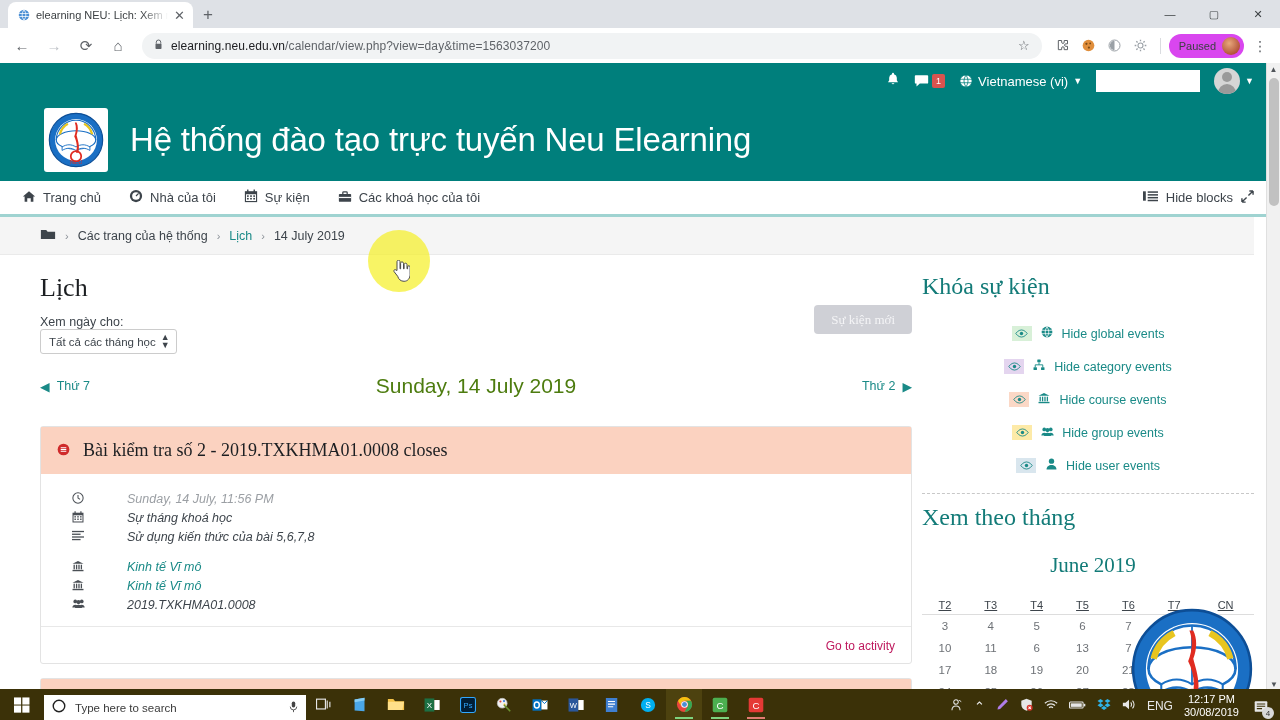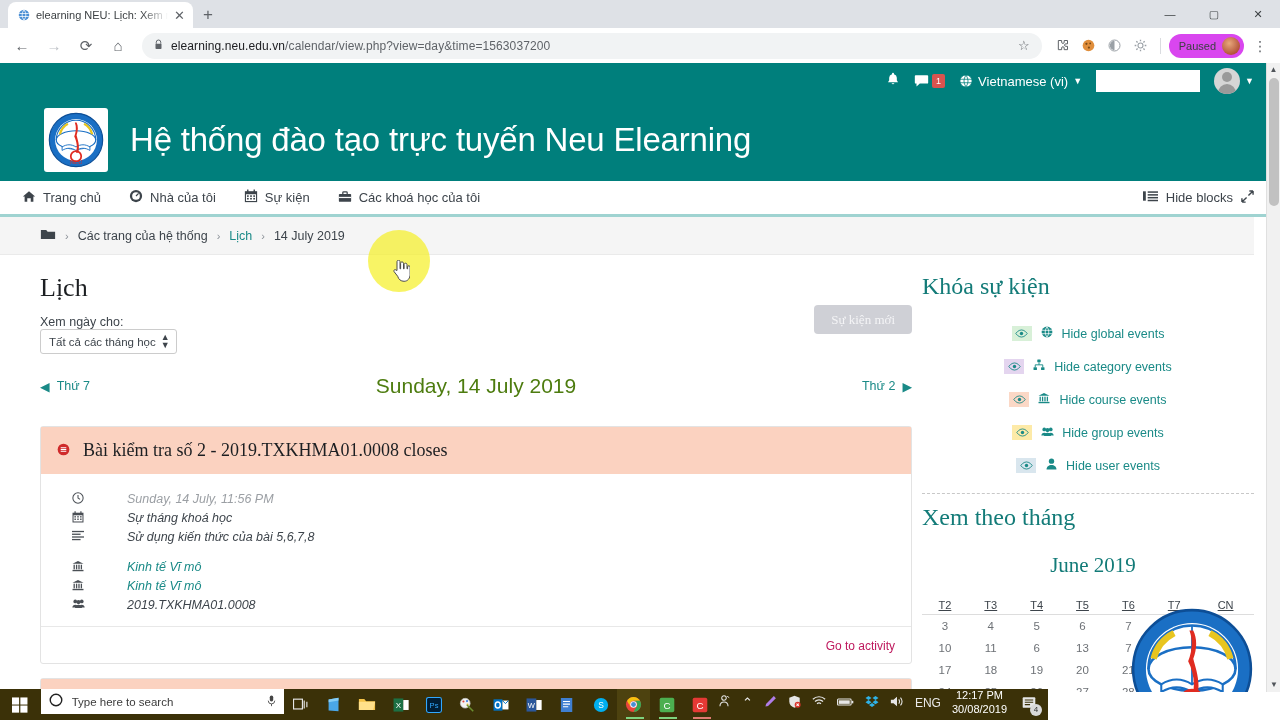--- a/index.html
+++ b/index.html
@@ -210,22 +210,22 @@
 
   
   .click-halo {
     position: absolute; left: 368px; top: 167px; width: 62px; height: 62px;
     border-radius: 50%; background: #f5f02a; opacity: 0.72; pointer-events: none;
   }
   .cursor-hand { position: absolute; left: 392px; top: 197px; pointer-events: none; }
 
   
   .taskbar {
-    position: absolute; left: 0; bottom: 0; width: 1048px; height: 31px;
-    background: #3b3108; display: flex; align-items: flex-start;
+    position: absolute; left: 0; bottom: 0; width: 1280px; height: 31px;
+    background: #3b3108; display: flex; align-items: flex-end;
   }
   .start-btn { width: 44px; height: 31px; display: flex; align-items: center; justify-content: center; cursor: pointer; }
   .tb-search {
     width: 262px; height: 25px; background: #fff; display: flex; align-items: center;
     gap: 9px; padding: 0 8px; cursor: text;
   }
   .tb-search-txt { font-size: 11.5px; color: #3b3b3b; flex: 1; }
   .tbtask { width: 36px; height: 31px; display: flex; align-items: center; justify-content: center; cursor: pointer; position: relative; }
   .tbtask.active { background: #4d420f; }
   .tbtask.openg::after { content:""; position:absolute; bottom:1px; left:9px; width:18px; height:2px; background:#7ed37e; }

